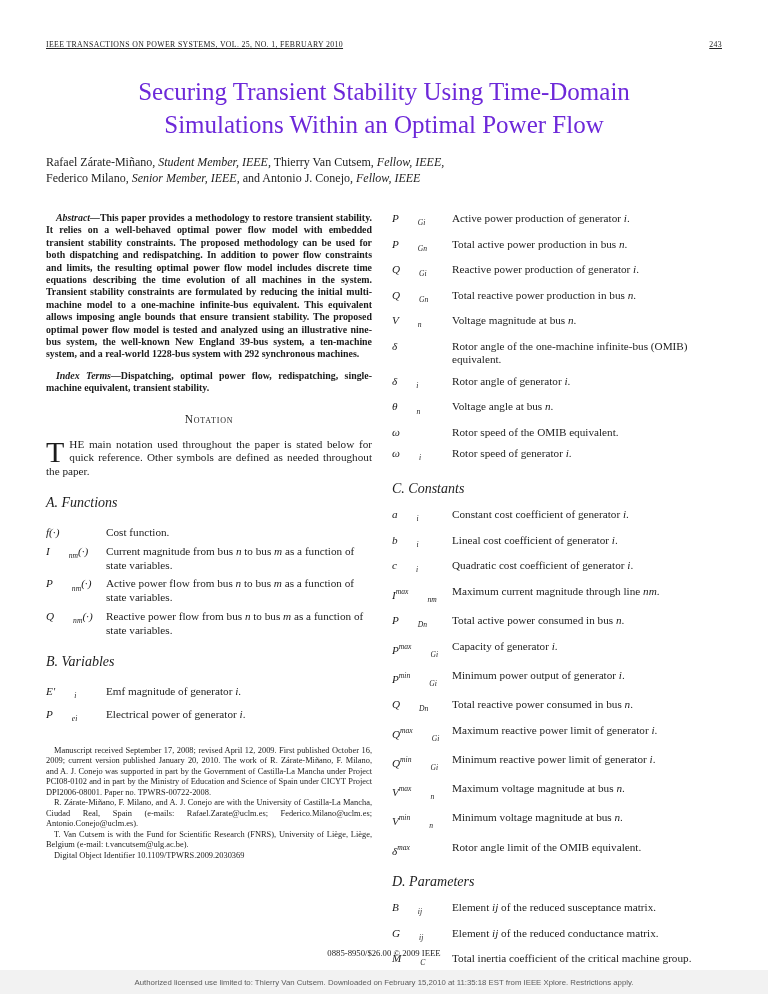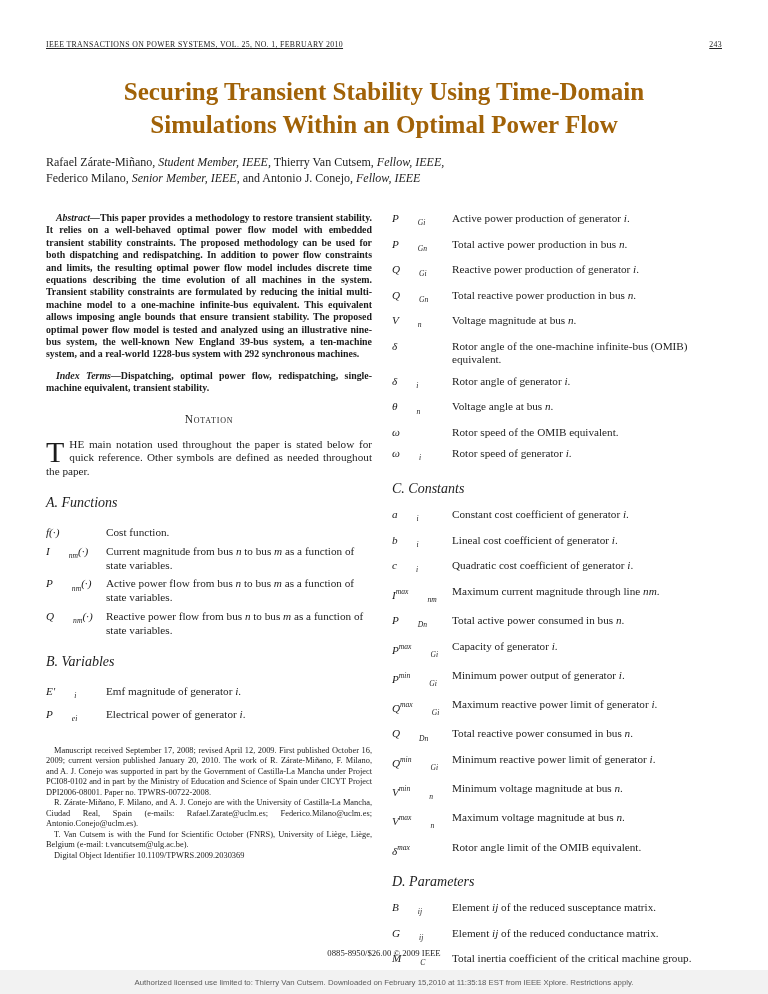--- a/index.html
+++ b/index.html
@@ -6,21 +6,21 @@
   html,body { background:#ffffff; }
   body {
     width:768px; height:994px; margin:0 auto; position:relative;
     font-family:"Liberation Serif","DejaVu Serif",serif;
     color:#1c1c1c; -webkit-font-smoothing:antialiased;
   }
   .page { position:relative; width:768px; height:994px; padding:40px 46px 0 46px; overflow:hidden; }
 
   .running-head { display:flex; justify-content:space-between; font-size:7.8px; letter-spacing:.35px; color:#222;text-decoration:underline; }
 
-  .title { margin-top:26px; text-align:center; font-size:25px; font-weight:700; line-height:33px; color:#a16207; }
+  .title { margin-top:26px; text-align:center; font-size:25px; font-weight:400; line-height:33px; color:#6d28d9; }
 
   .authors { margin-top:13px; font-size:12px; line-height:16px; }
 
   .columns { display:flex; justify-content:space-between; margin-top:26px; }
   .col-left  { width:326px; }
   .col-right { width:330px; }
 
   .abstract { font-size:9.9px; font-weight:700; line-height:12.4px; text-align:justify; text-indent:10px; }
   .indexterms { margin-top:9px; }
 
@@ -120,21 +120,21 @@
             <span class="desc">Electrical power of generator <i>i</i>.</span>
           </div>
         </div>
 
       <div class="footnotes">
 
           <p>Manuscript received September 17, 2008; revised April 12, 2009. First published October 16, 2009; current version published January 20, 2010. The work of R. Zárate-Miñano, F. Milano, and A. J. Conejo was supported in part by the Government of Castilla-La Mancha under Project PCI08-0102 and in part by the Ministry of Education and Science of Spain under CICYT Project DPI2006-08001. Paper no. TPWRS-00722-2008.</p>
 
           <p>R. Zárate-Miñano, F. Milano, and A. J. Conejo are with the University of Castilla-La Mancha, Ciudad Real, Spain (e-mails: Rafael.Zarate@uclm.es; Federico.Milano@uclm.es; Antonio.Conejo@uclm.es).</p>
 
-          <p>T. Van Cutsem is with the Fund for Scientific October (FNRS), University of Liège, Liège, Belgium (e-mail: t.vancutsem@ulg.ac.be).</p>
+          <p>T. Van Cutsem is with the Fund for Scientific Research (FNRS), University of Liège, Liège, Belgium (e-mail: t.vancutsem@ulg.ac.be).</p>
 
           <p>Digital Object Identifier 10.1109/TPWRS.2009.2030369</p>
         </div>
     </div>
 
     <div class="col col-right">
       <div class="deflist">
 
           <div class="defrow">
             <span class="sym">P<sub>Gi</sub></span>
@@ -219,45 +219,45 @@
             <span class="sym">P<sup>max</sup><sub>Gi</sub></span>
             <span class="desc">Capacity of generator <i>i</i>.</span>
           </div>
 
           <div class="defrow">
             <span class="sym">P<sup>min</sup><sub>Gi</sub></span>
             <span class="desc">Minimum power output of generator <i>i</i>.</span>
           </div>
 
           <div class="defrow">
+            <span class="sym">Q<sub>Dn</sub></span>
+            <span class="desc">Total reactive power consumed in bus <i>n</i>.</span>
+          </div>
+
+          <div class="defrow">
             <span class="sym">Q<sup>max</sup><sub>Gi</sub></span>
             <span class="desc">Maximum reactive power limit of generator <i>i</i>.</span>
           </div>
 
           <div class="defrow">
-            <span class="sym">Q<sub>Dn</sub></span>
-            <span class="desc">Total reactive power consumed in bus <i>n</i>.</span>
-          </div>
-
-          <div class="defrow">
             <span class="sym">Q<sup>min</sup><sub>Gi</sub></span>
             <span class="desc">Minimum reactive power limit of generator <i>i</i>.</span>
           </div>
 
           <div class="defrow">
+            <span class="sym">V<sup>max</sup><sub>n</sub></span>
+            <span class="desc">Maximum voltage magnitude at bus <i>n</i>.</span>
+          </div>
+
+          <div class="defrow">
             <span class="sym">V<sup>min</sup><sub>n</sub></span>
             <span class="desc">Minimum voltage magnitude at bus <i>n</i>.</span>
           </div>
 
           <div class="defrow">
-            <span class="sym">V<sup>max</sup><sub>n</sub></span>
-            <span class="desc">Maximum voltage magnitude at bus <i>n</i>.</span>
-          </div>
-
-          <div class="defrow">
             <span class="sym">δ<sup>max</sup></span>
             <span class="desc">Rotor angle limit of the OMIB equivalent.</span>
           </div>
         </div>
 
       <h3 class="subsection">D. Parameters</h3>
       <div class="deflist">
 
           <div class="defrow">
             <span class="sym">B<sub>ij</sub></span>

